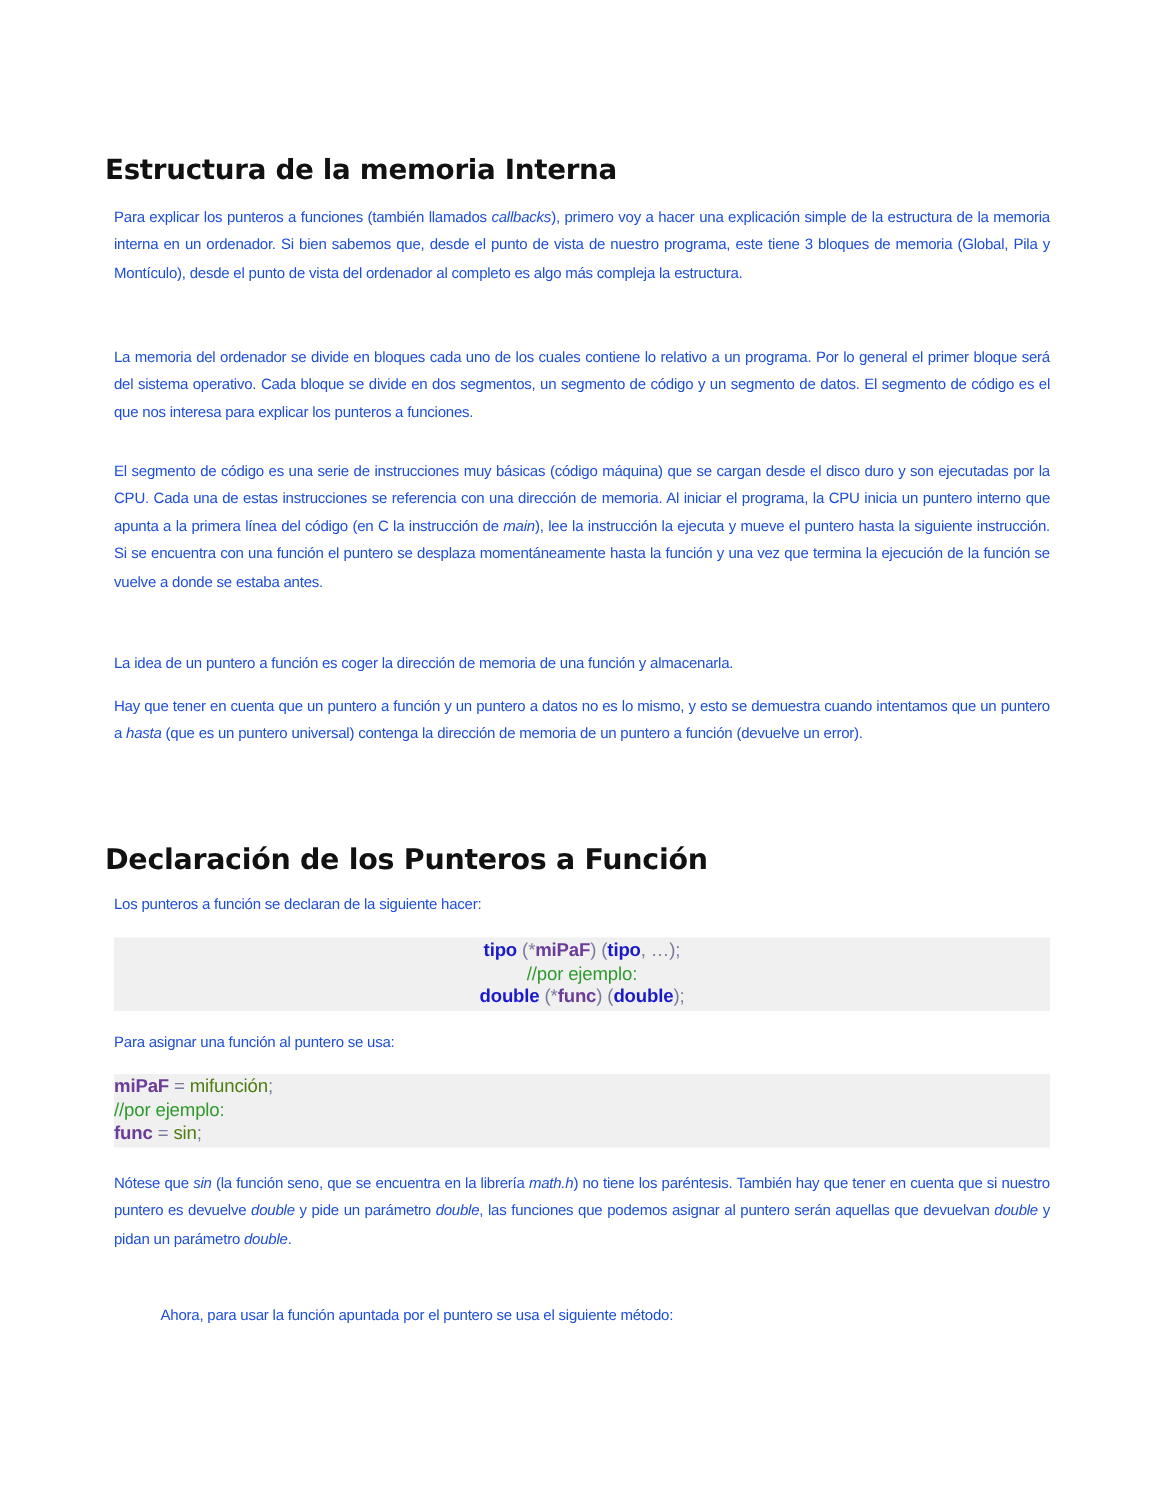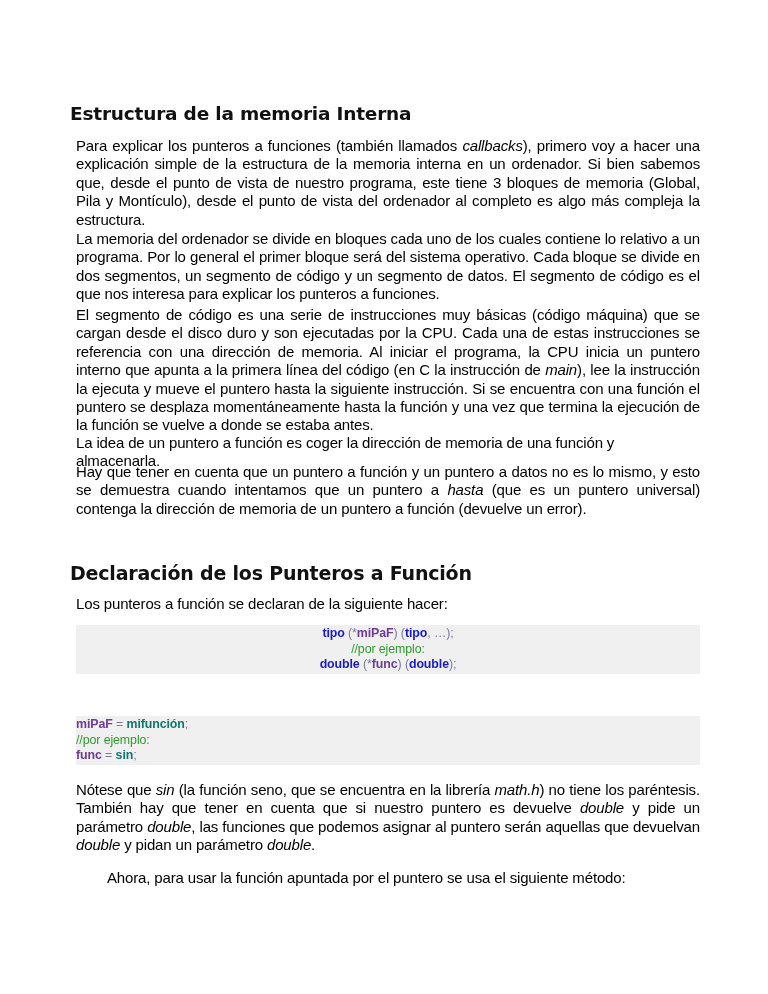--- a/index.html
+++ b/index.html
@@ -11,37 +11,37 @@
   .page { position: absolute; left: 0; top: 16px; width: 638px; height: 994px; }
   h2 {
     position: absolute; left: 70px; margin: 0;
     font-family: "DejaVu Sans", "Liberation Sans", sans-serif;
     font-weight: bold; color: #111;
   }
   .h-1 { top: 87px; font-size: 18.5px; letter-spacing: -0.2px; }
   .h-2 { top: 546px; font-size: 19px; letter-spacing: -0.2px; }
   p {
     position: absolute; left: 76px; width: 624px; margin: 0;
-    font-size: 15px; line-height: 18.4px; text-align: justify;
-    letter-spacing: -0.15px; color: #000000;
+    font-size: 10px; line-height: 18.4px; text-align: justify;
+    letter-spacing: -0.15px; color: #1d4ed8;
   }
   p.nojust { text-align: left; }
   em { font-style: italic; }
   .code {
     position: absolute; left: 76px; width: 624px;
     background: #f0f0f0;
     font-size: 12.4px; line-height: 15.6px;
     padding: 1px 0 1px 0;
     letter-spacing: -0.1px;
   }
   .code .line { white-space: pre; height: 15.6px; }
   .kw { color: #1a1acc; font-weight: bold; }
   .pn { color: #7a7a9a; }
   .var { color: #6b3c98; font-weight: bold; }
-  .fn { color: #0f766e; font-weight: bold; }
+  .fn { color: #4d7c0f; font-weight: normal; }
   .cm { color: #2e9a2e; }
 </style>
 </head>
 <body>
 
 <div class="page">
 
   <h2 class="h-1">Estructura de la memoria Interna</h2>
 
   <p style="top:121px;"><span>Para explicar los punteros a funciones (también llamados </span><em>callbacks</em><span>), primero voy a hacer una explicación simple de la estructura de la memoria interna en un ordenador. Si bien sabemos que, desde el punto de vista de nuestro programa, este tiene 3 bloques de memoria (Global, Pila y Montículo), desde el punto de vista del ordenador al completo es algo más compleja la estructura.</span></p>
@@ -57,20 +57,21 @@
   <h2 class="h-2">Declaración de los Punteros a Función</h2>
 
   <p class="nojust" style="top:579px;">Los punteros a función se declaran de la siguiente hacer:</p>
 
   <div class="code" style="top:609px;text-align:center;">
     <div class="line"><span class="kw">tipo</span><span class="pn"> (*</span><span class="var">miPaF</span><span class="pn">) (</span><span class="kw">tipo</span><span class="pn">, …);</span></div>
     <div class="line cm">//por ejemplo:</div>
     <div class="line"><span class="kw">double</span><span class="pn"> (*</span><span class="var">func</span><span class="pn">) (</span><span class="kw">double</span><span class="pn">);</span></div>
   </div>
 
+  <p class="nojust" style="top:671px;">Para asignar una función al puntero se usa:</p>
 
   <div class="code" style="top:700px;">
     <div class="line"><span class="var">miPaF</span><span class="pn"> = </span><span class="fn">mifunción</span><span class="pn">;</span></div>
     <div class="line cm">//por ejemplo:</div>
     <div class="line"><span class="var">func</span><span class="pn"> = </span><span class="fn">sin</span><span class="pn">;</span></div>
   </div>
 
   <p style="top:765px;"><span>Nótese que </span><em>sin</em><span> (la función seno, que se encuentra en la librería </span><em>math.h</em><span>) no tiene los paréntesis. También hay que tener en cuenta que si nuestro puntero es devuelve </span><em>double</em><span> y pide un parámetro </span><em>double</em><span>, las funciones que podemos asignar al puntero serán aquellas que devuelvan </span><em>double</em><span> y pidan un parámetro </span><em>double</em><span>.</span></p>
 
   <p class="nojust" style="top:853px;margin-left:31px;">Ahora, para usar la función apuntada por el puntero se usa el siguiente método:</p>

